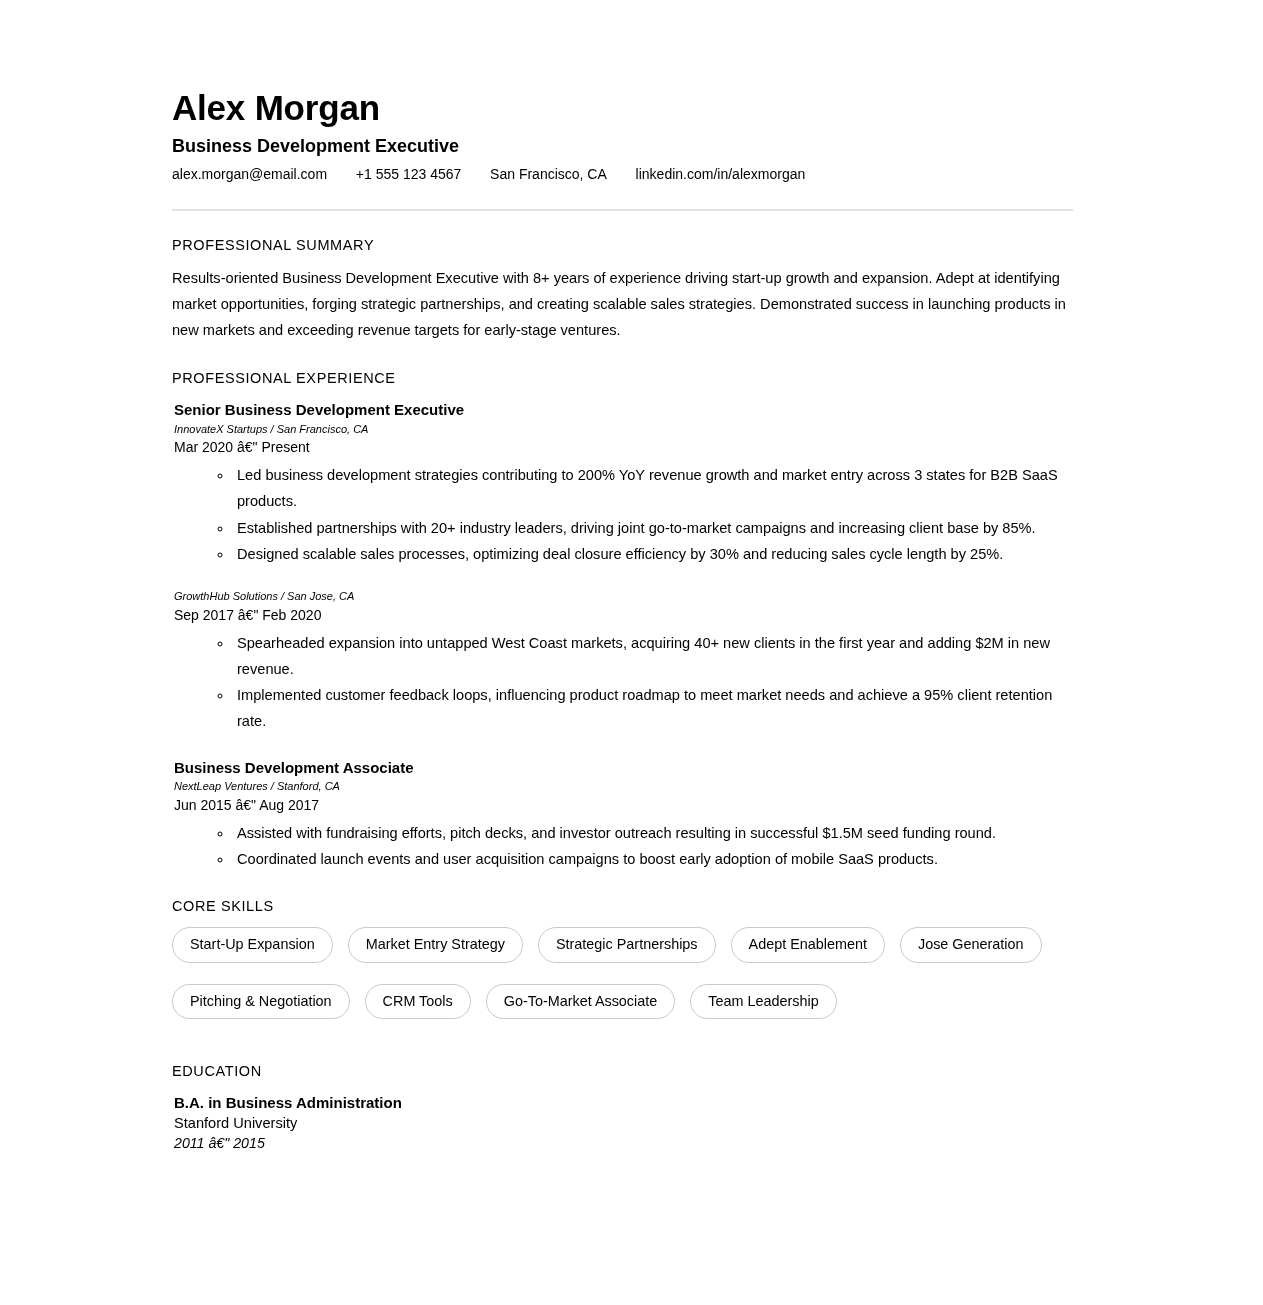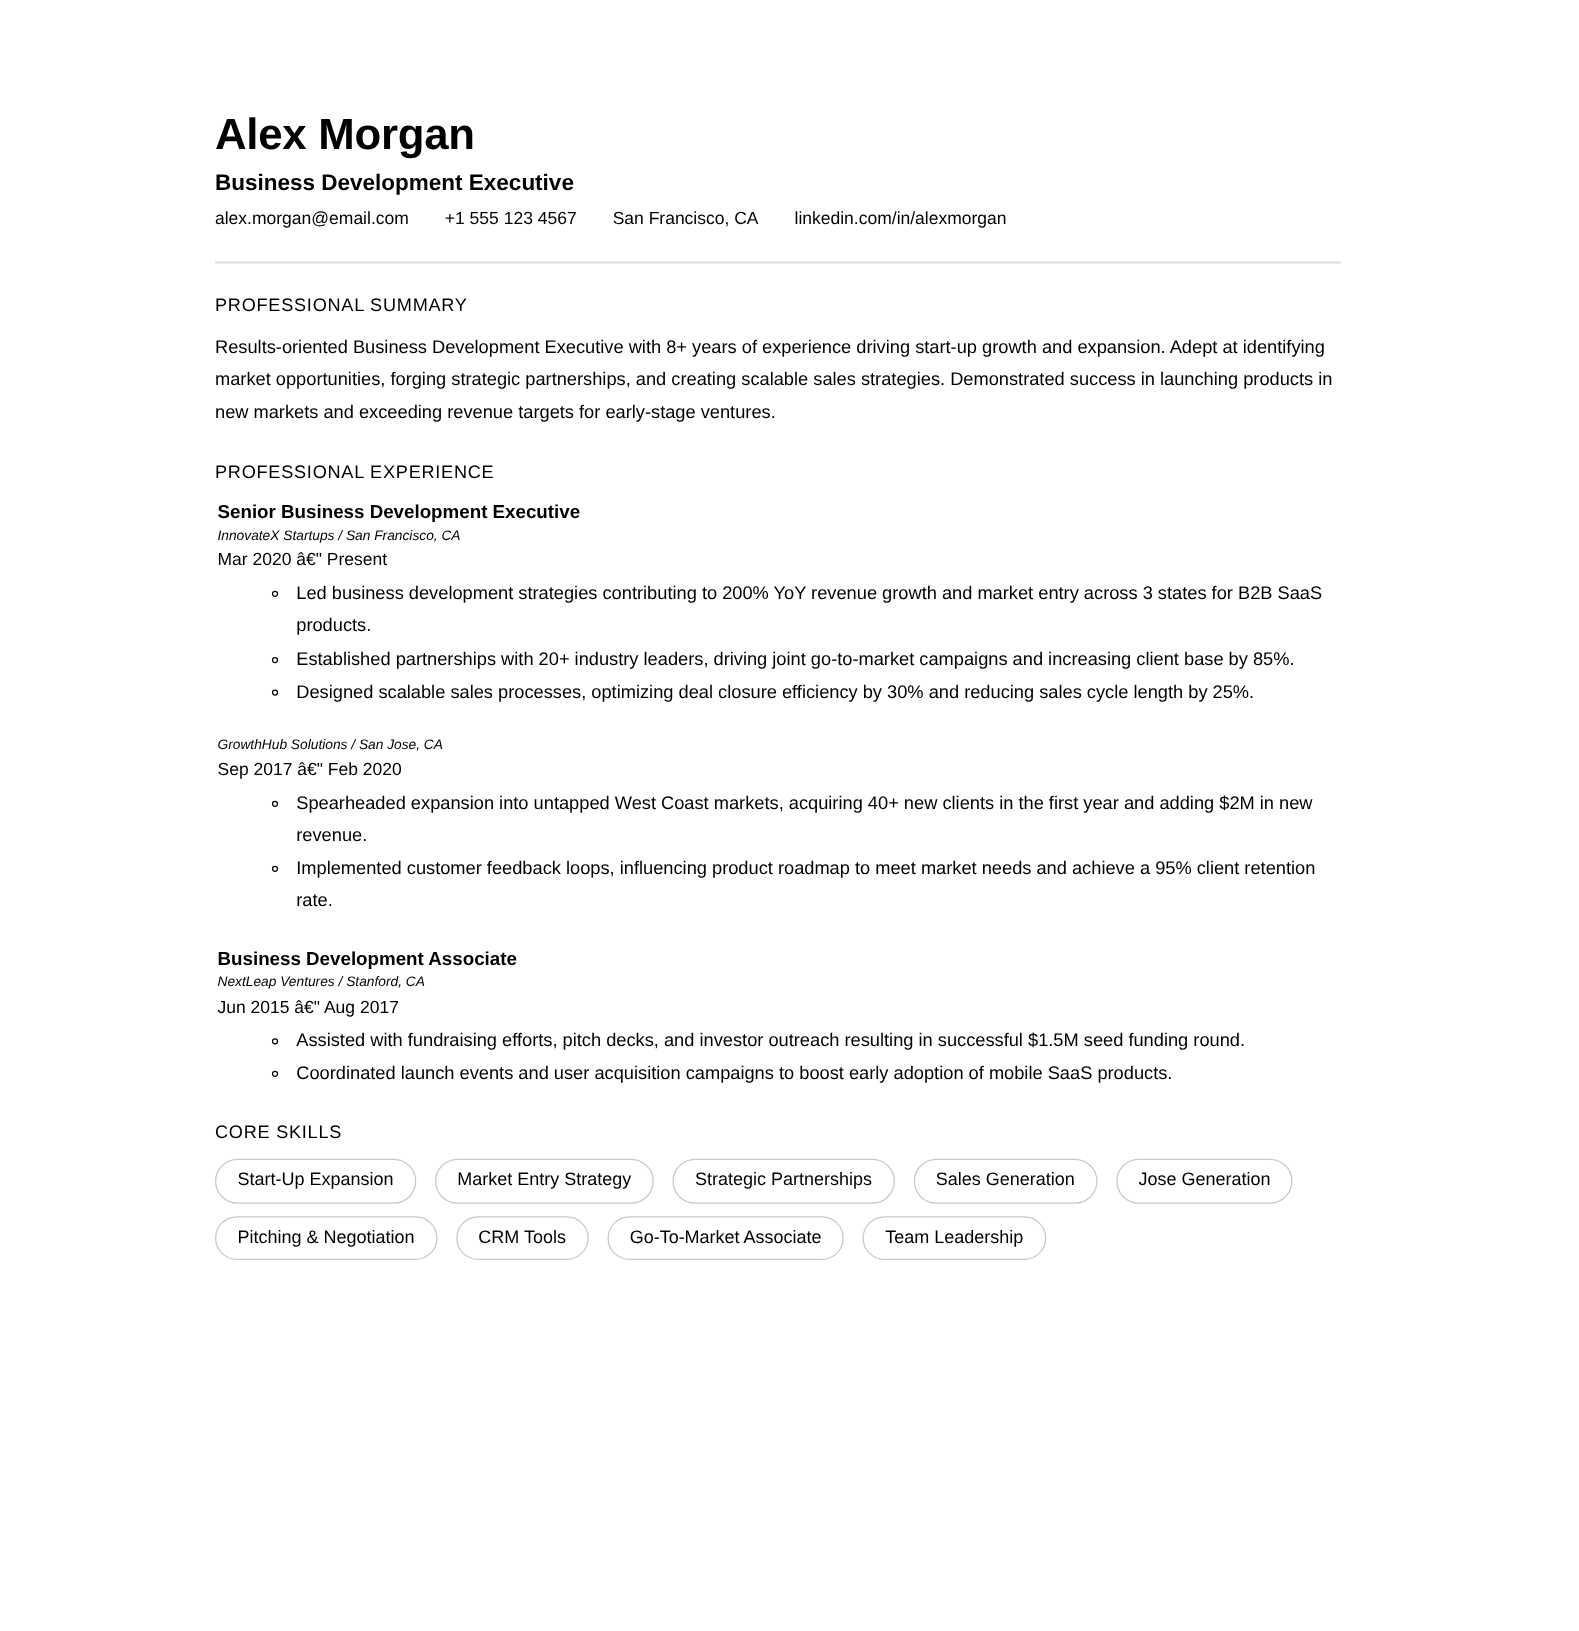--- a/index.html
+++ b/index.html
@@ -99,21 +99,21 @@
     font-size: 14.6px;
     line-height: 1.8;
     padding-left: 4px;
     margin: 0;
   }
 
   
   .skills-wrap {
     display: flex;
     flex-wrap: wrap;
-    gap: 10px 15px;
+    gap: 21px 15px;
     max-width: 890px;
     margin-top: 2px;
   }
   .skill-pill {
     display: inline-flex;
     align-items: center;
     justify-content: center;
     border: 1px solid #c9c9c9;
     border-radius: 999px;
     background: #ffffff;
@@ -201,23 +201,31 @@
       </ul>
     </div>
   </section>
 
   <section class="section">
     <h2 class="section-title">CORE SKILLS</h2>
     <div class="skills-wrap">
       <span class="skill-pill">Start-Up Expansion</span>
       <span class="skill-pill">Market Entry Strategy</span>
       <span class="skill-pill">Strategic Partnerships</span>
-      <span class="skill-pill">Sales Generation</span>
+      <span class="skill-pill">Adept Enablement</span>
       <span class="skill-pill">Jose Generation</span>
       <span class="skill-pill">Pitching &amp; Negotiation</span>
       <span class="skill-pill">CRM Tools</span>
       <span class="skill-pill">Go-To-Market Associate</span>
       <span class="skill-pill">Team Leadership</span>
     </div>
   </section>
 
+  <section class="section" style="margin-top:44px;">
+    <h2 class="section-title">EDUCATION</h2>
+    <div>
+      <div class="edu-degree">B.A. in Business Administration</div>
+      <div class="edu-school">Stanford University</div>
+      <div class="edu-dates">2011 â€" 2015</div>
+    </div>
+  </section>
 
 </div>
 
 </body></html>

